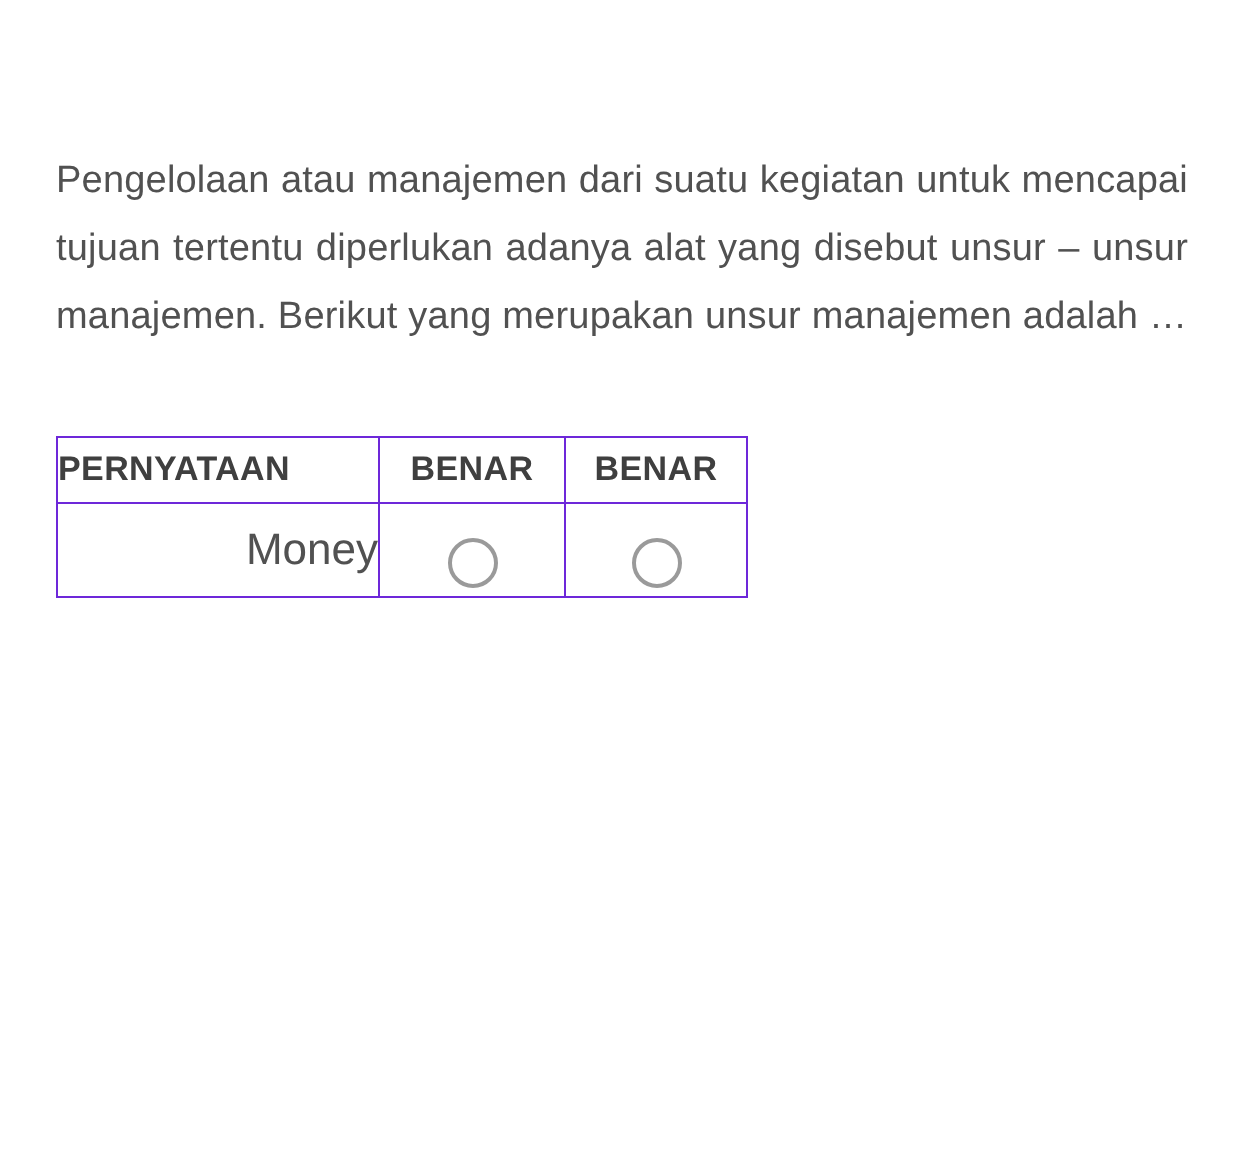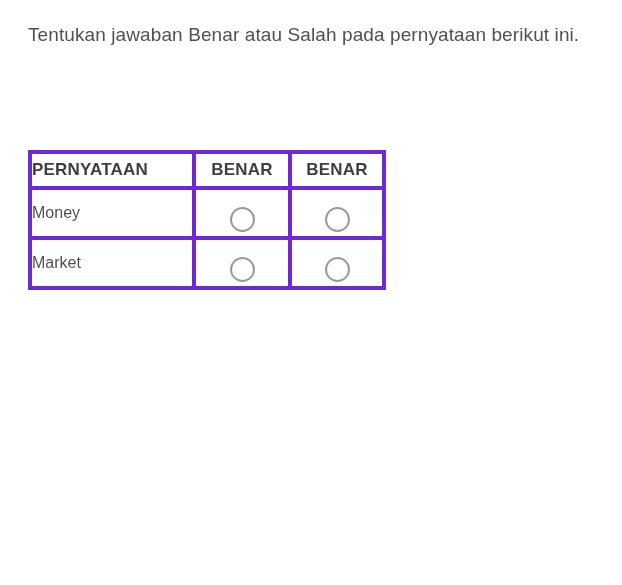--- a/index.html
+++ b/index.html
@@ -40,21 +40,21 @@
     margin-bottom: 0;
   }
   .table-wrap {
     margin-top: 42px;
   }
   table.quiz {
     border-collapse: collapse;
     table-layout: fixed;
   }
   table.quiz td, table.quiz th {
-    border: 4px solid #6d28d9;
+    border: 1px solid #6d28d9;
     padding: 0;
     vertical-align: middle;
   }
   th.col-pernyataan {
     width: 160px;
   }
   th.col-benar {
     width: 92px;
   }
   th.col-salah {
@@ -71,24 +71,24 @@
     text-align: left;
     padding-left: 9px;
   }
   th.col-benar, th.col-salah {
     text-align: center;
   }
   table.quiz tbody td {
     height: 46px;
   }
   td.stmt {
-    font-size: 16px;
+    font-size: 22px;
     color: #515151;
     padding-left: 11px;
-    text-align: left;
+    text-align: right;
   }
   td.opt {
     text-align: center;
   }
   .radio {
     display: inline-block;
     width: 25px;
     height: 25px;
     border: 2px solid #9a9a9a;
     border-radius: 50%;
@@ -100,42 +100,37 @@
   .radio.shift-down {
     position: relative;
     top: 6px;
   }
 </style>
 </head>
 <body>
 
 <div class="page">
 
-  <p class="para para-1">Tentukan jawaban Benar atau Salah pada pernyataan berikut ini.</p>
 
   <div class="spacer"></div>
 
+  <p class="para para-2">Pengelolaan atau manajemen dari suatu kegiatan untuk mencapai tujuan tertentu diperlukan adanya alat yang disebut unsur – unsur manajemen. Berikut yang merupakan unsur manajemen adalah …</p>
 
   <div class="table-wrap">
     <table class="quiz">
       <thead>
         <tr>
           <th class="col-pernyataan">PERNYATAAN</th>
           <th class="col-benar">BENAR</th>
           <th class="col-salah">BENAR</th>
         </tr>
       </thead>
       <tbody>
         <tr>
           <td class="stmt">Money</td>
           <td class="opt"><span class="radio shift-down"></span></td>
           <td class="opt"><span class="radio shift-down"></span></td>
         </tr>
-        <tr>
-          <td class="stmt">Market</td>
-          <td class="opt"><span class="radio shift-down"></span></td>
-          <td class="opt"><span class="radio shift-down"></span></td>
-        </tr>
       </tbody>
     </table>
   </div>
 
 </div>
 
 </body></html>

